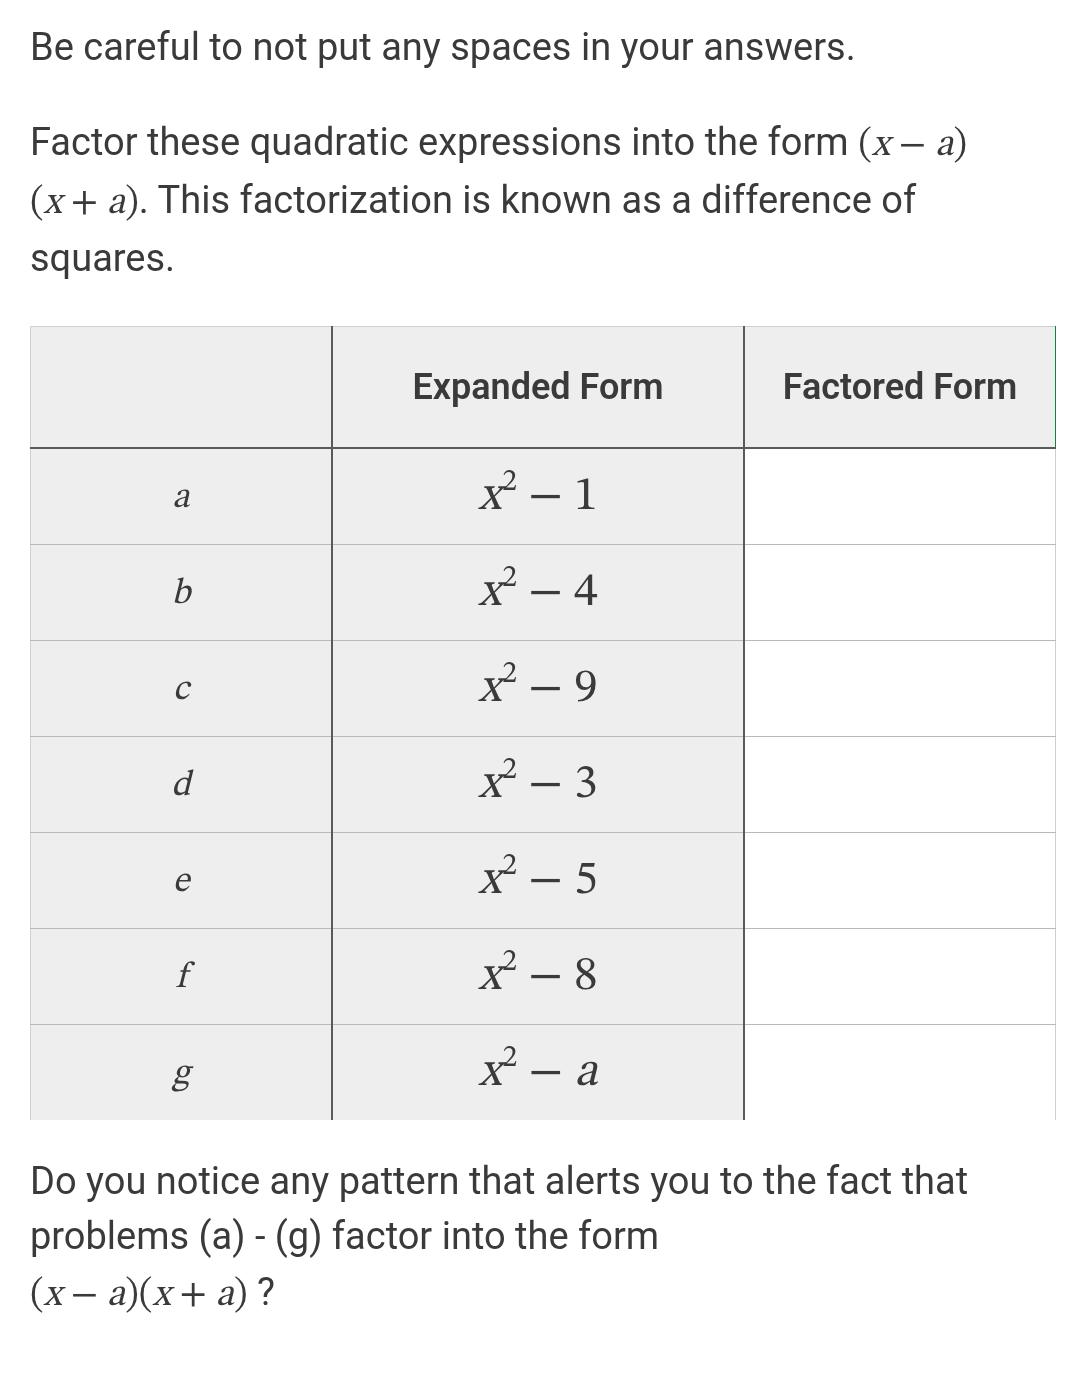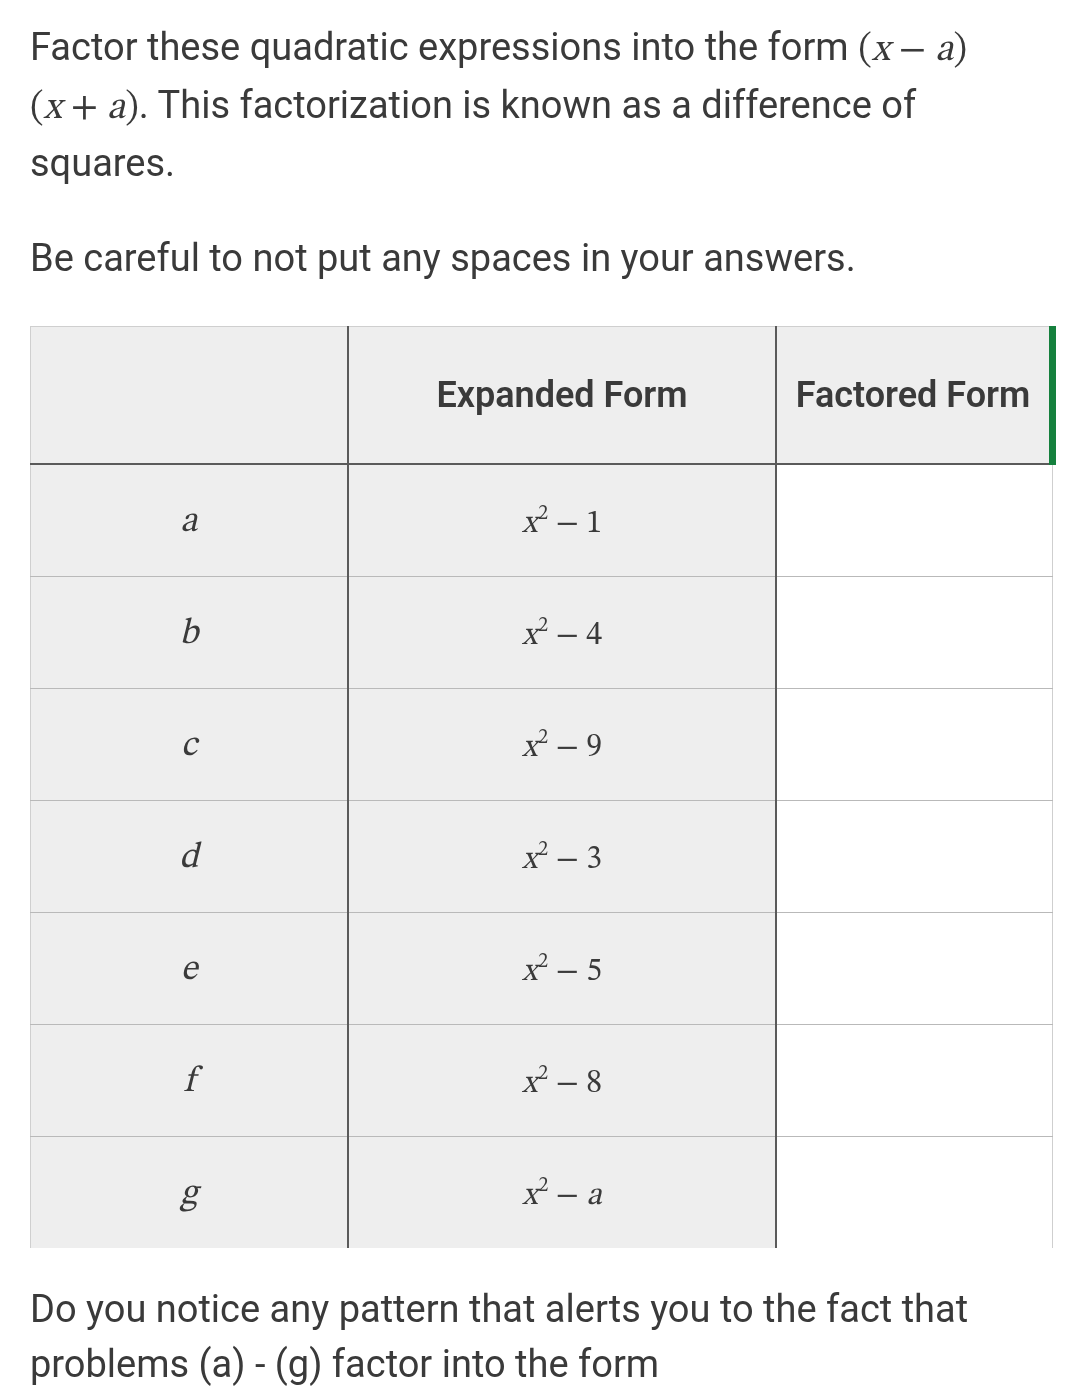--- a/index.html
+++ b/index.html
@@ -29,41 +29,41 @@
     margin: 8px 0 34px 0;
   }
   table.ftable {
     border-collapse: collapse;
     width: 100%;
   }
   table.ftable th, table.ftable td {
     text-align: center;
     vertical-align: middle;
     font-size: 36px;
-    padding: 8px;
+    padding: 0;
   }
   table.ftable thead th {
     background: #eeeeee;
     font-weight: 600;
     color: #3a3a3a;
     height: 120px;
     border-bottom: 2px solid #5a5a5a;
   }
   table.ftable thead th:first-child {
     border-right: 2px solid #5a5a5a;
     border-top: 1px solid #cfcfcf;
     border-left: 1px solid #cfcfcf;
   }
   table.ftable thead th:nth-child(2) {
     border-right: 2px solid #5a5a5a;
     border-top: 1px solid #cfcfcf;
   }
   table.ftable thead th:nth-child(3) {
     border-top: 1px solid #cfcfcf;
-    border-right: 7px solid #15803d;
+    border-right: 1px solid #15803d;
   }
   table.ftable tbody td {
     height: 95px;
     background: #eeeeee;
     border-bottom: 1px solid #b9b9b9;
   }
   table.ftable tbody tr:last-child td {
     border-bottom: none;
   }
   table.ftable tbody td:first-child {
@@ -80,21 +80,21 @@
     background: #ffffff;
   }
   .rowlabel {
     font-family: "Cambria Math", "STIX Two Math", Georgia, "Times New Roman", serif;
     font-style: italic;
     font-size: 36px;
     color: #3a3a3a;
   }
   .expanded {
     font-family: "Cambria Math", "STIX Two Math", Georgia, "Times New Roman", serif;
-    font-size: 32px;
+    font-size: 48px;
     color: #3a3a3a;
     white-space: nowrap;
   }
   .expanded .var {
     font-style: italic;
   }
   .expanded sup {
     font-size: 0.62em;
     vertical-align: 0.65em;
     line-height: 0;
@@ -102,26 +102,26 @@
   }
   .question {
     margin-top: 10px;
   }
 </style>
 </head>
 <body>
 
 <div class="page">
 
+  <p class="para">Be careful to not put any spaces in your answers.</p>
+
   <p class="para">
     <span>Factor these quadratic expressions into the form </span>
     <span class="math">(<span class="math-italic">x</span>&nbsp;−&nbsp;<span class="math-italic">a</span>)(<span class="math-italic">x</span>&nbsp;+&nbsp;<span class="math-italic">a</span>)</span><span>. This factorization is known as a difference of squares.</span>
   </p>
-
-  <p class="para">Be careful to not put any spaces in your answers.</p>
 
   <div class="table-wrap">
     <table class="ftable">
       <colgroup>
         <col style="width:300px">
         <col style="width:410px">
         <col>
       </colgroup>
       <thead>
         <tr>

